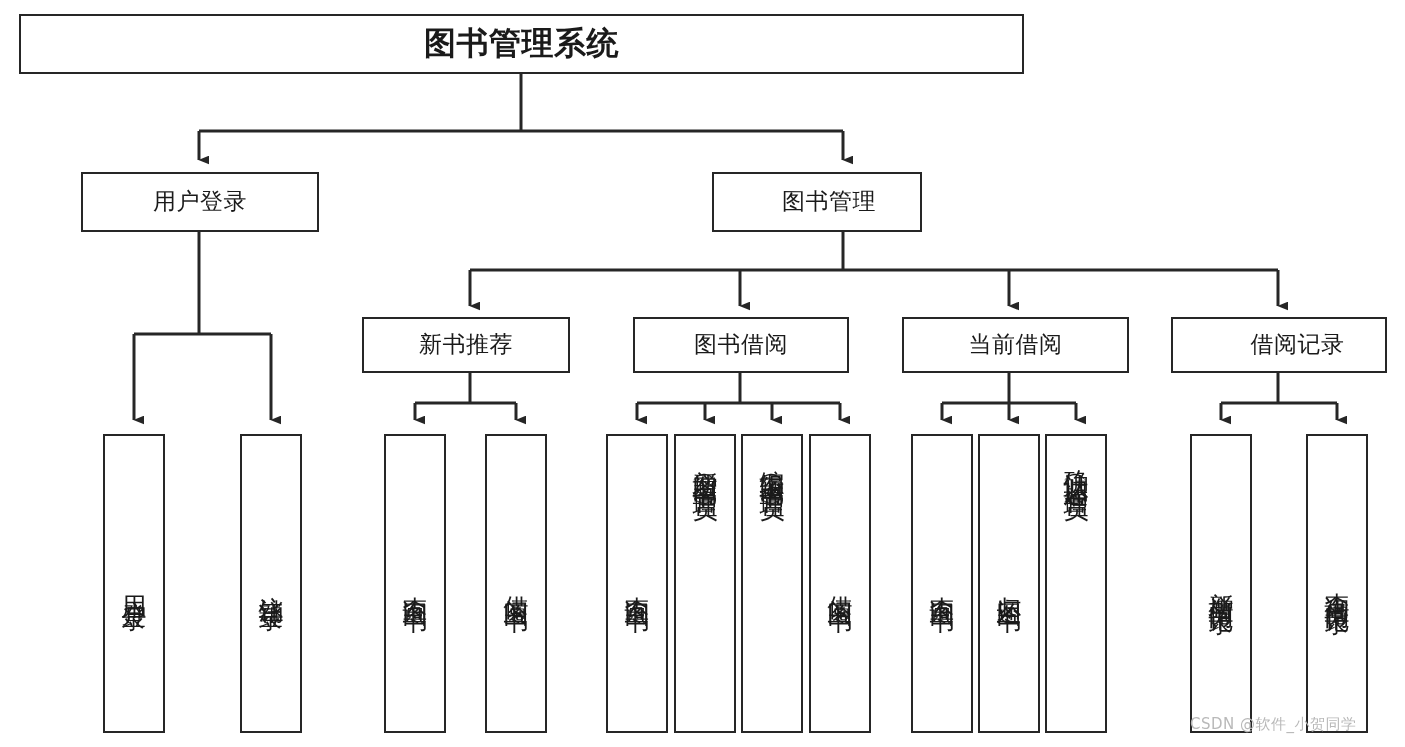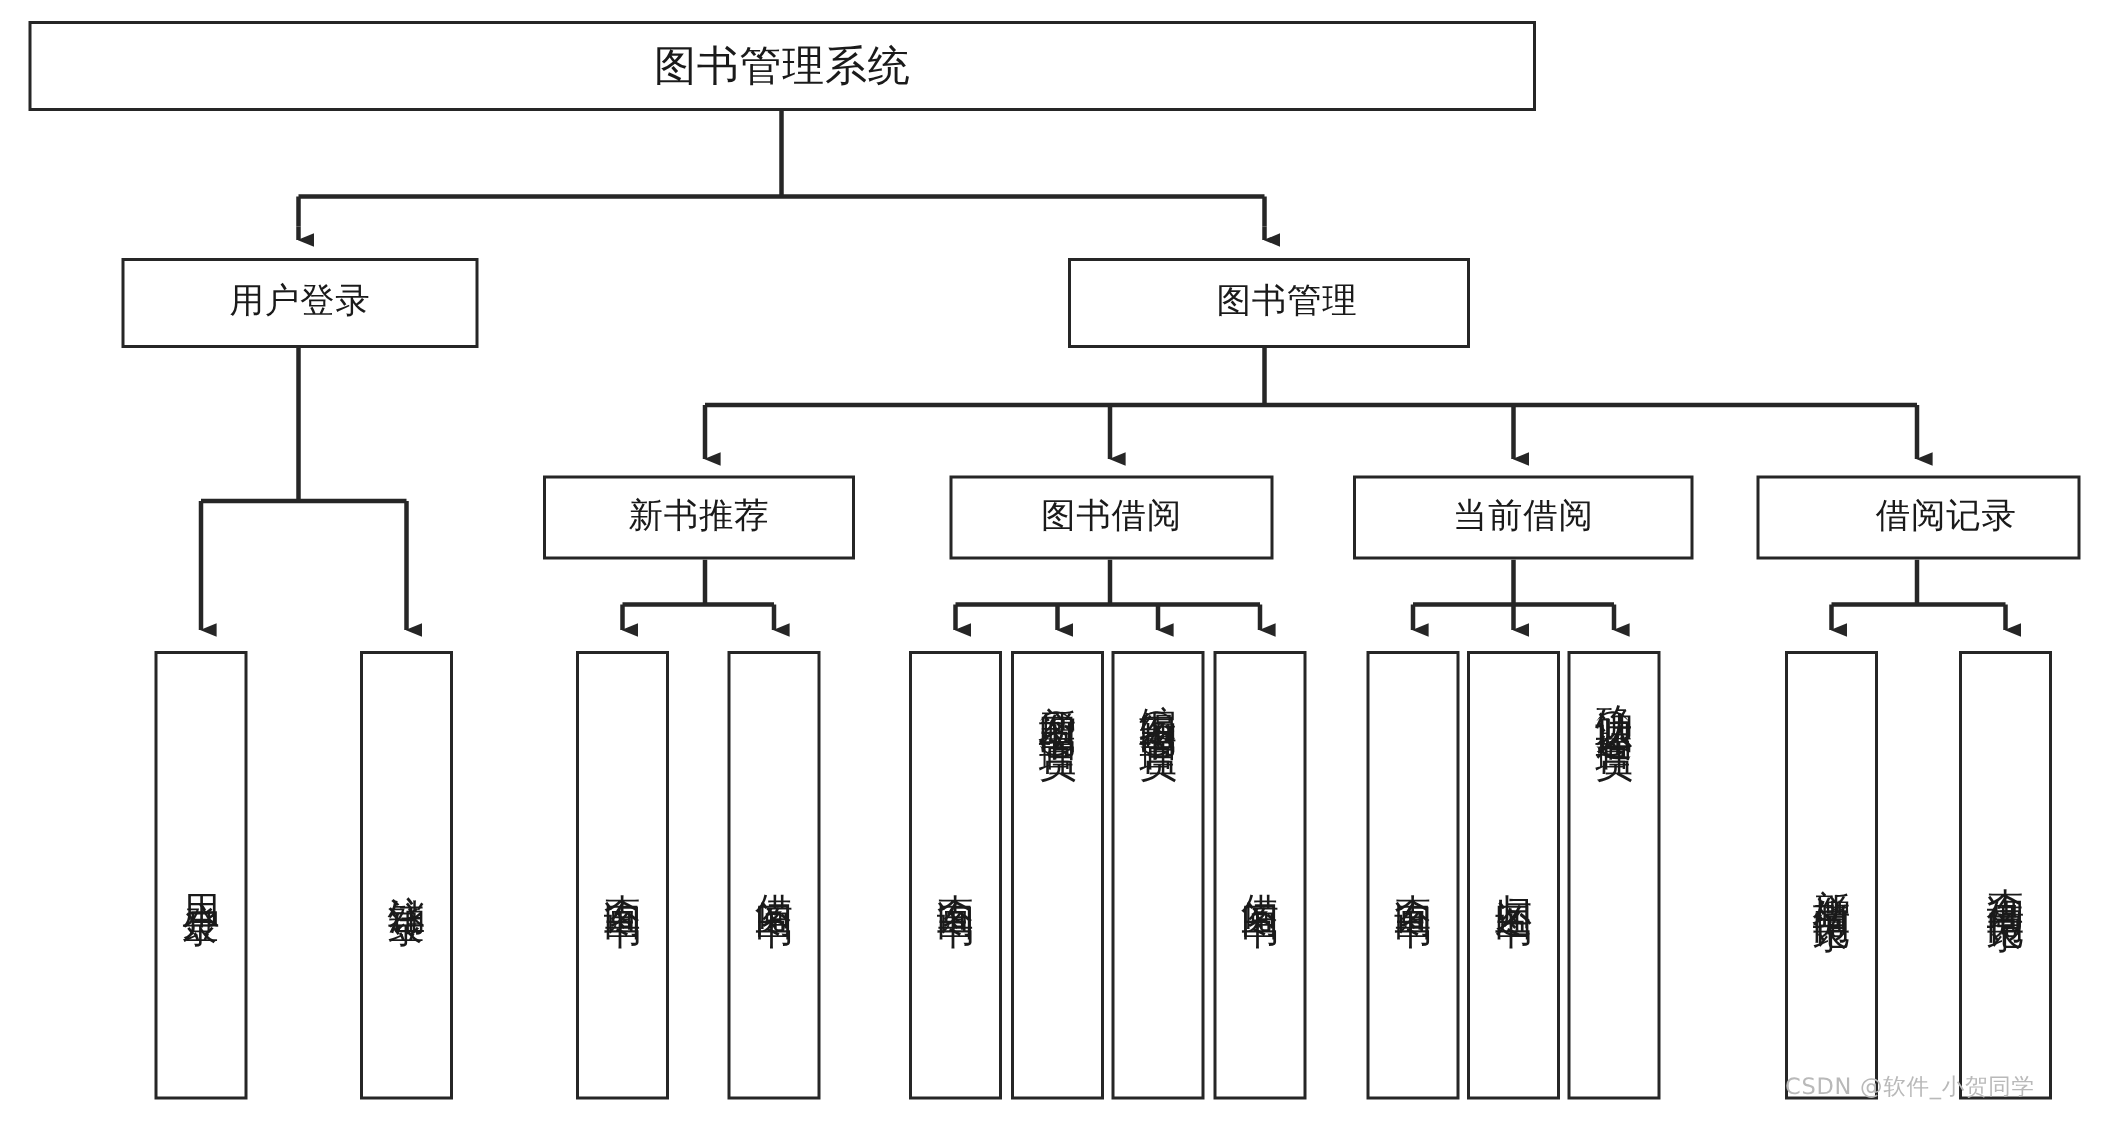--- a/index.html
+++ b/index.html
@@ -41,21 +41,22 @@
     text-align: center;
     line-height: 1.18;
     letter-spacing: 0.5px;
   }
   
   .node.horiz .label {
     writing-mode: horizontal-tb;
     font-size: 23px;
   }
   .node.root .label {
-    font-size: 28px;
+    font-size: 32px;
+    font-weight: bold;
   }
   
   .node.vert {
     align-items: flex-start;
     padding-top: 0;
   }
   .node.vert .label {
     writing-mode: vertical-rl;
     text-orientation: upright;
     font-size: 25px;
@@ -155,29 +156,29 @@
   </svg>
 
   <div class="node horiz root" style="left:19px; top:14px; width:1005px; height:60px;">
     <span class="label">图书管理系统</span>
   </div>
 
   <div class="node horiz" style="left:81px; top:172px; width:238px; height:60px;">
     <span class="label">用户登录</span>
   </div>
 
-  <div class="node horiz" style="left:712px; top:172px; width:268px; height:60px;padding-left:24px;">
+  <div class="node horiz" style="left:712px; top:172px; width:210px; height:60px;padding-left:24px;">
     <span class="label">图书管理</span>
   </div>
 
   <div class="node horiz" style="left:362px; top:317px; width:208px; height:56px;">
     <span class="label">新书推荐</span>
   </div>
 
-  <div class="node horiz" style="left:633px; top:317px; width:216px; height:56px;">
+  <div class="node horiz" style="left:633px; top:317px; width:216px; height:56px;font-family:Liberation Serif, serif;">
     <span class="label">图书借阅</span>
   </div>
 
   <div class="node horiz" style="left:902px; top:317px; width:227px; height:56px;">
     <span class="label">当前借阅</span>
   </div>
 
   <div class="node horiz" style="left:1171px; top:317px; width:216px; height:56px;padding-left:37px;">
     <span class="label">借阅记录</span>
   </div>

